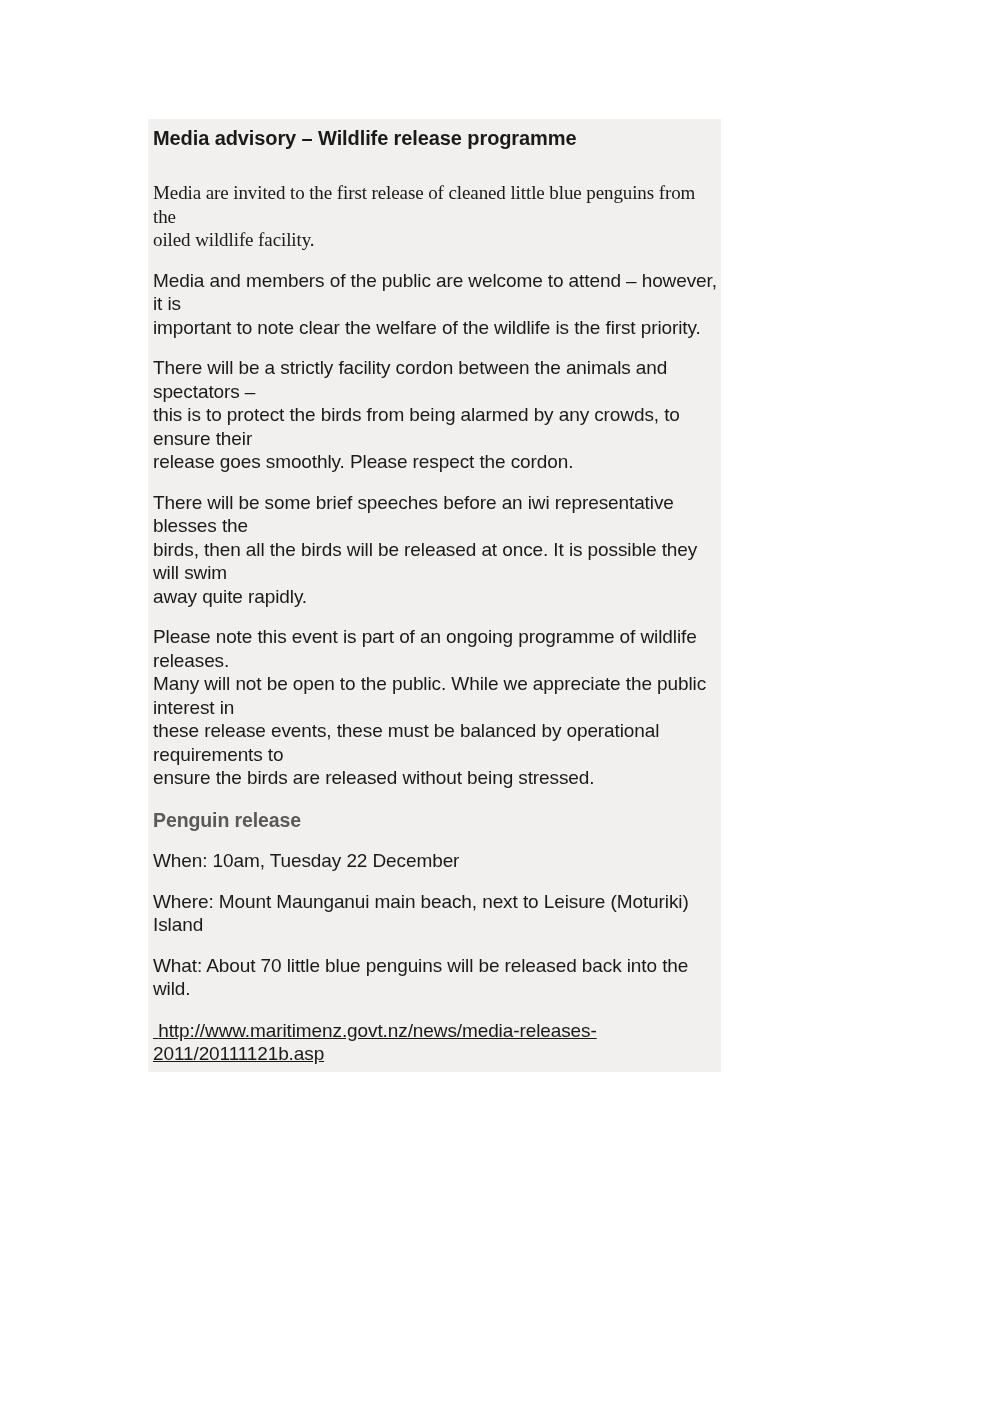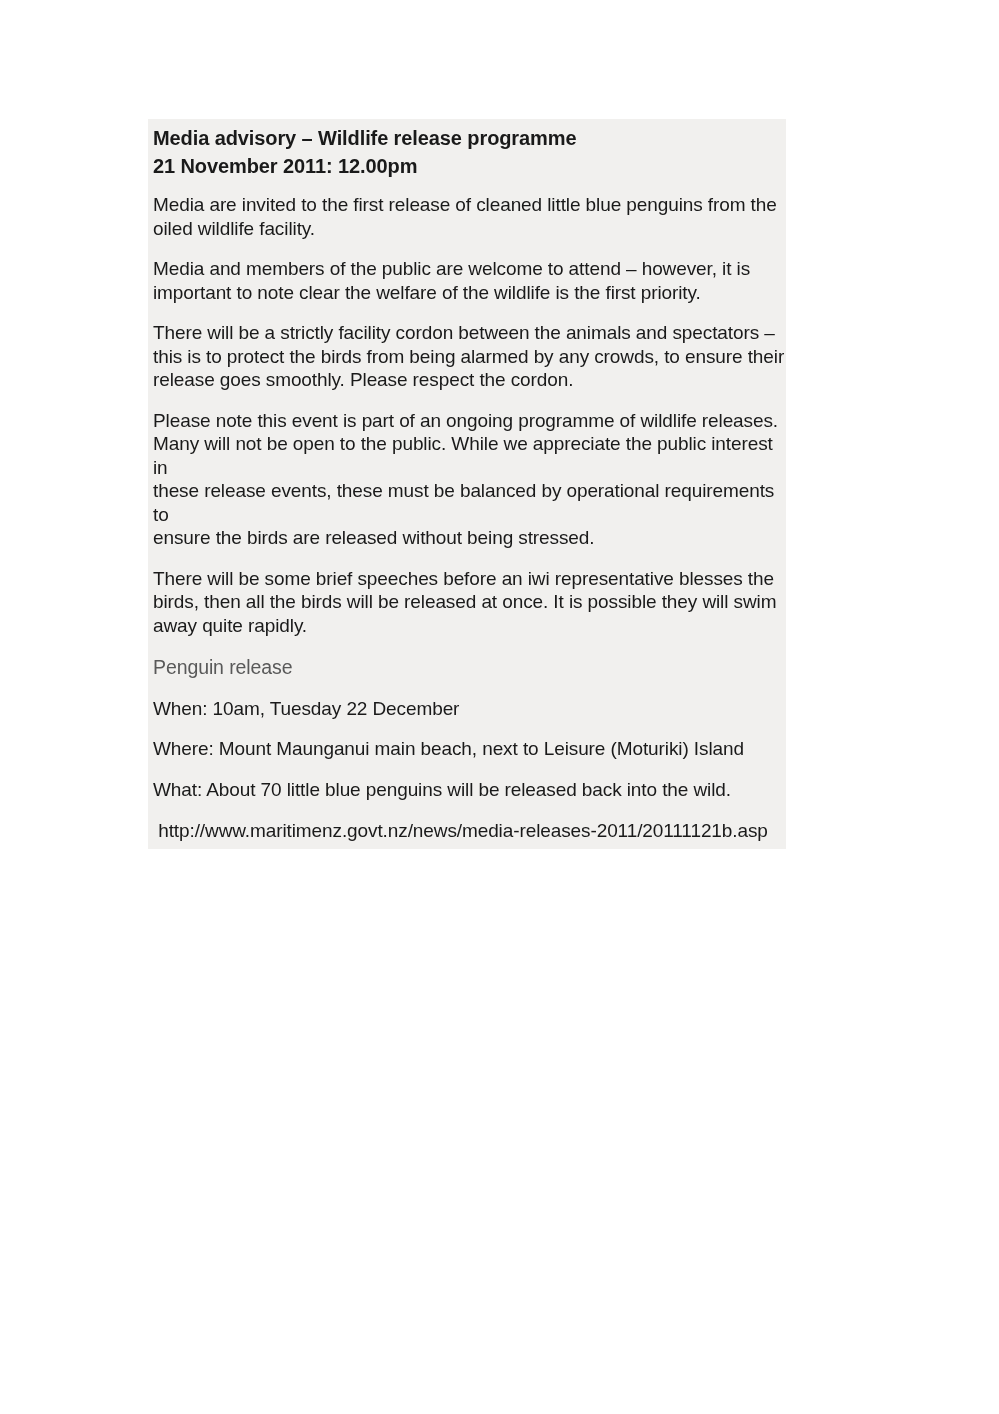--- a/index.html
+++ b/index.html
@@ -11,21 +11,21 @@
     height: 1414px;
     background: #ffffff;
     font-family: "Liberation Sans", sans-serif;
     position: relative;
     overflow: hidden;
   }
   .content-block {
     position: absolute;
     left: 148px;
     top: 119px;
-    width: 638px;
+    width: 573px;
     box-sizing: border-box;
     padding: 6px 0 6px 5px;
     background: #f1f0ee;
     color: #1a1a1a;
   }
   .doc-title {
     font-size: 20px;
     font-weight: bold;
     line-height: 26px;
     margin: 0;
@@ -40,59 +40,60 @@
   }
   .body-para {
     font-size: 19px;
     line-height: 23.5px;
     margin: 17px 0 0 0;
     white-space: pre-wrap;
     letter-spacing: -0.1px;
     max-width: 698px;
   }
   .body-para.first {
-    margin-top: 14px;
+    margin-top: 30px;
+    font-family: Liberation Serif, serif;
   }
   .section-heading {
     font-size: 19.5px;
-    font-weight: normal;
+    font-weight: bold;
     color: #595959;
     line-height: 23.5px;
     margin: 19px 0 0 0;
     letter-spacing: -0.1px;
   }
   .source-url {
     font-size: 19px;
     line-height: 23.5px;
     margin: 18px 0 0 0;
     white-space: pre-wrap;
     letter-spacing: -0.1px;
+    text-decoration: underline;
   }
 </style>
 </head>
 <body>
 
 <div class="content-block">
   <h1 class="doc-title">Media advisory – Wildlife release programme</h1>
-  <h2 class="date-line">21 November 2011: 12.00pm</h2>
 
   <p class="body-para first">Media are invited to the first release of cleaned little blue penguins from the
 oiled wildlife facility.</p>
   <p class="body-para">Media and members of the public are welcome to attend – however, it is
 important to note clear the welfare of the wildlife is the first priority.</p>
   <p class="body-para">There will be a strictly facility cordon between the animals and spectators –
 this is to protect the birds from being alarmed by any crowds, to ensure their
 release goes smoothly. Please respect the cordon.</p>
+  <p class="body-para">There will be some brief speeches before an iwi representative blesses the
+birds, then all the birds will be released at once. It is possible they will swim
+away quite rapidly.</p>
   <p class="body-para">Please note this event is part of an ongoing programme of wildlife releases.
 Many will not be open to the public. While we appreciate the public interest in
 these release events, these must be balanced by operational requirements to
 ensure the birds are released without being stressed.</p>
-  <p class="body-para">There will be some brief speeches before an iwi representative blesses the
-birds, then all the birds will be released at once. It is possible they will swim
-away quite rapidly.</p>
 
   <h3 class="section-heading">Penguin release</h3>
 
   <p class="body-para">When: 10am, Tuesday 22 December</p>
   <p class="body-para">Where: Mount Maunganui main beach, next to Leisure (Moturiki) Island</p>
   <p class="body-para">What: About 70 little blue penguins will be released back into the wild.</p>
 
   <p class="source-url"> http://www.maritimenz.govt.nz/news/media-releases-2011/20111121b.asp</p>
 </div>
 

